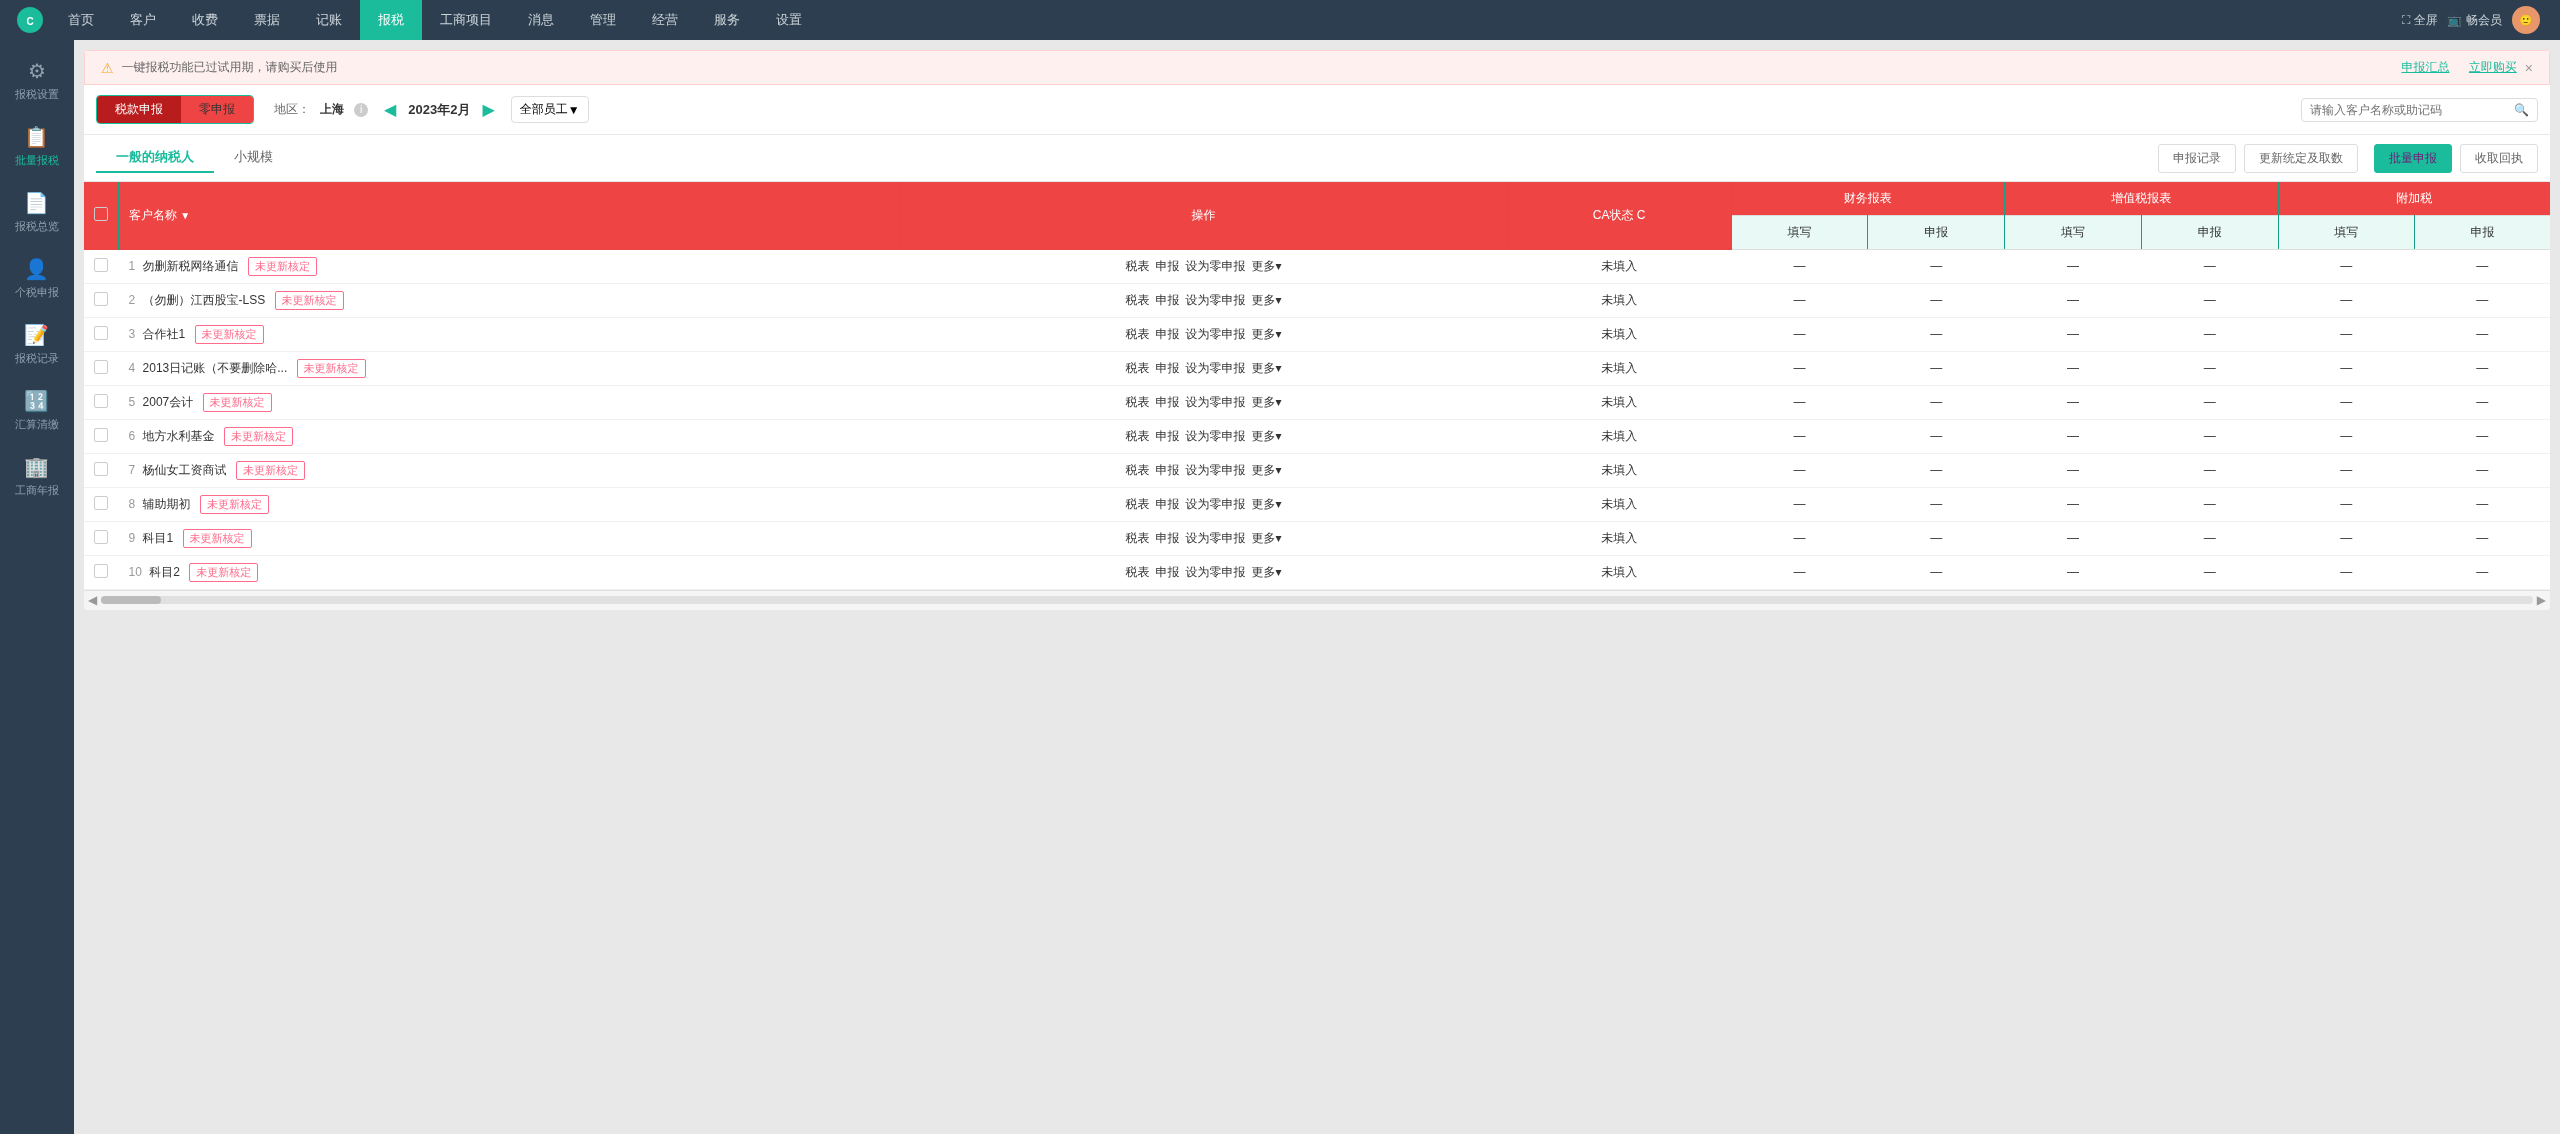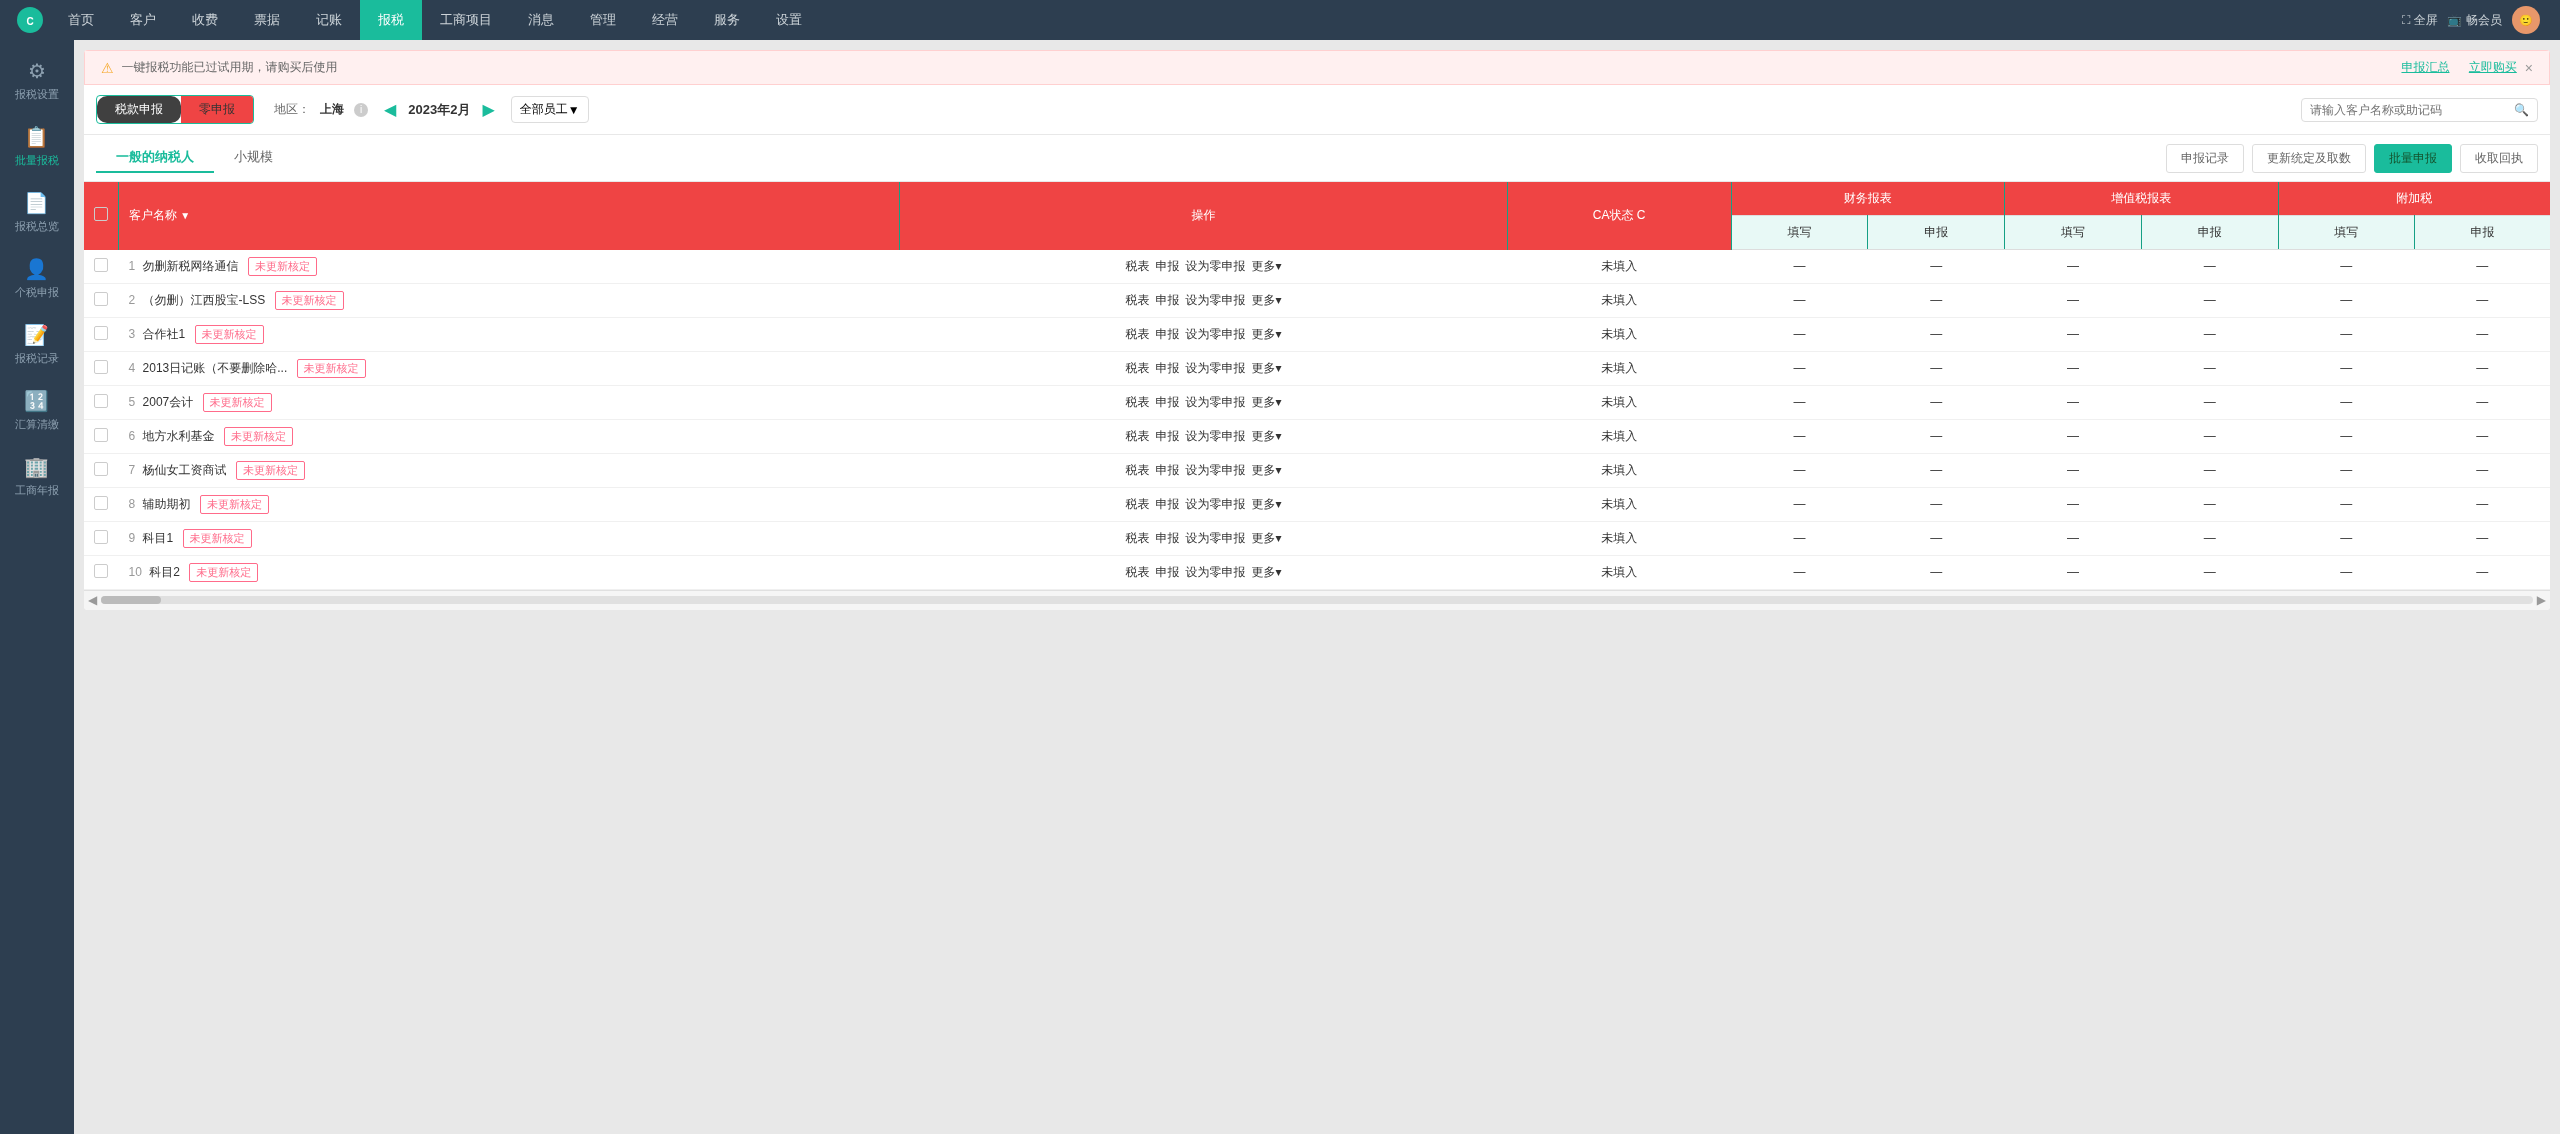--- a/index.html
+++ b/index.html
@@ -132,23 +132,22 @@
     }
     .tab-btn {
       padding: 5px 18px;
       cursor: pointer;
       font-size: 12px;
       background: #ef4444;
       color: #333;
       border: none;
     }
     .tab-btn.active {
-      background: #404040;
+      background: #b91c1c;
       color: #fff;
-      border-radius: 10px;
     }
 
     .region-label {
       color: #666;
       font-size: 12px;
       margin-left: 10px;
     }
     .region-value {
       color: #333;
       font-size: 12px;
@@ -245,22 +244,23 @@
       padding: 5px 14px;
       border-radius: 3px;
       border: 1px solid #ddd;
       cursor: pointer;
       font-size: 12px;
       background: #fff;
       color: #666;
     }
     .btn.primary {
       background: #1abc9c;
-      color: #14532d;
+      color: #701a75;
       border-color: #1abc9c;
+      margin-left: 8px;
     }
 
     
     .data-table {
       width: 100%;
       border-collapse: collapse;
     }
     .data-table th {
       background: #ef4444;
       color: #fff;

